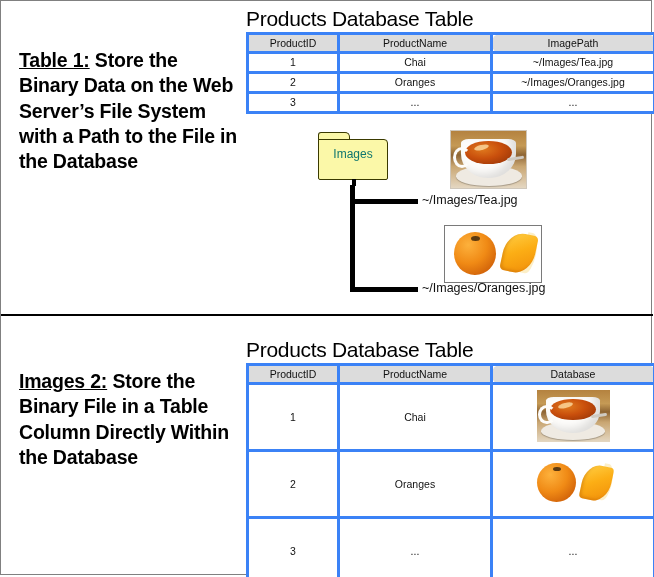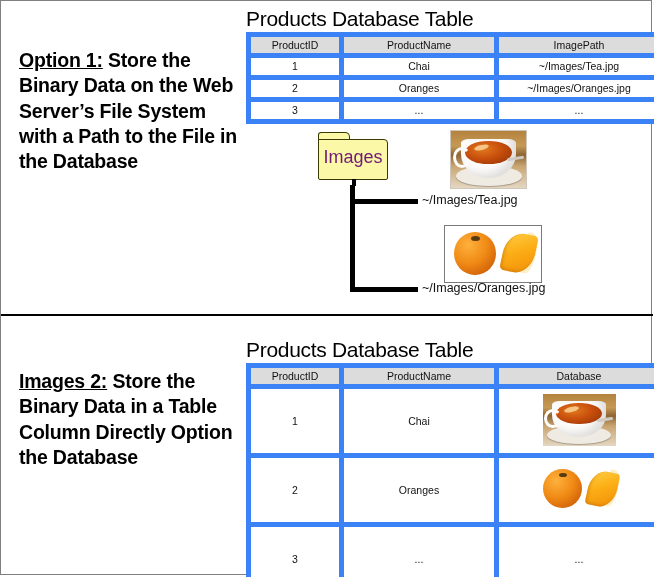--- a/index.html
+++ b/index.html
@@ -34,21 +34,21 @@
   .panel-bottom .tbl-title{top:22px;}
 
   table.db{
     position:absolute;left:245px;border-collapse:collapse;
     border:1px solid #9a9a9a;background:#fff;table-layout:fixed;
   }
   .panel-top table.db{top:31px;width:400px;}
   .panel-bottom table.db{top:47px;width:400px;}
 
   table.db th,table.db td{
-    border:5px solid #3b82f6;font-size:10.5px;color:#111;
+    border:3px solid #3b82f6;font-size:10.5px;color:#111;
     text-align:center;font-weight:normal;padding:0;
   }
   table.db th{background:#dcdcdc;height:16px;line-height:16px;}
   .panel-top table.db td{height:17px;line-height:17px;}
   .panel-bottom table.db td{height:64px;vertical-align:middle;}
 
   .col-id{width:88px;}
   .col-name{width:150px;}
   .col-path{width:160px;border-radius:8px;}
 
@@ -62,21 +62,21 @@
     background:#fbf8a8;border:1.5px solid #3a3a00;
     border-bottom:none;border-radius:3px 5px 0 0;box-sizing:border-box;
   }
   .folder .body{
     position:absolute;left:0;top:7px;width:70px;height:41px;
     background:#fbf8a8;border:1.5px solid #3a3a00;
     border-radius:0 4px 2px 2px;box-sizing:border-box;
   }
   .folder .lbl{
     position:absolute;left:0;top:15px;width:70px;text-align:center;
-    font-size:18px;color:#701a75;
+    font-size:12px;color:#0f766e;
   }
   .trunk{position:absolute;background:#000;}
   .stem{left:351px;top:178px;width:4px;height:7px;}
   .vline{left:349px;top:184px;width:5px;height:107px;}
   .branch1{left:349px;top:198px;width:68px;height:5px;}
   .branch2{left:349px;top:286px;width:68px;height:5px;}
 
   .pathlabel{
     position:absolute;font-size:12.5px;color:#111;white-space:nowrap;
   }
@@ -130,21 +130,21 @@
   .ellipsis{font-size:11px;color:#333;}
 </style>
 </head>
 <body>
 
 <div class="frame">
 
   <div class="panel panel-top">
 
     <div class="caption">
-      <u>Option 1:</u><span> Store the Binary Data on the Web Server’s File System with a Path to the File in the Database</span>
+      <u>Table 1:</u><span> Store the Binary Data on the Web Server’s File System with a Path to the File in the Database</span>
     </div>
 
     <div class="tbl-title">Products Database Table</div>
 
     <table class="db">
       <thead>
         <tr>
           <th class="col-id">ProductID</th>
           <th class="col-name">ProductName</th>
           <th class="col-path">ImagePath</th>
@@ -204,21 +204,21 @@
           <div class="wedge"></div>
         </div>
       </div>
 
     </div>
   </div>
 
   <div class="panel panel-bottom">
 
     <div class="caption">
-      <u>Images 2:</u><span> Store the Binary Data in a Table Column Directly Option the Database</span>
+      <u>Images 2:</u><span> Store the Binary File in a Table Column Directly Within the Database</span>
     </div>
 
     <div class="tbl-title">Products Database Table</div>
 
     <table class="db">
       <thead>
         <tr>
           <th class="col-id">ProductID</th>
           <th class="col-name">ProductName</th>
           <th class="col-path">Database</th>

